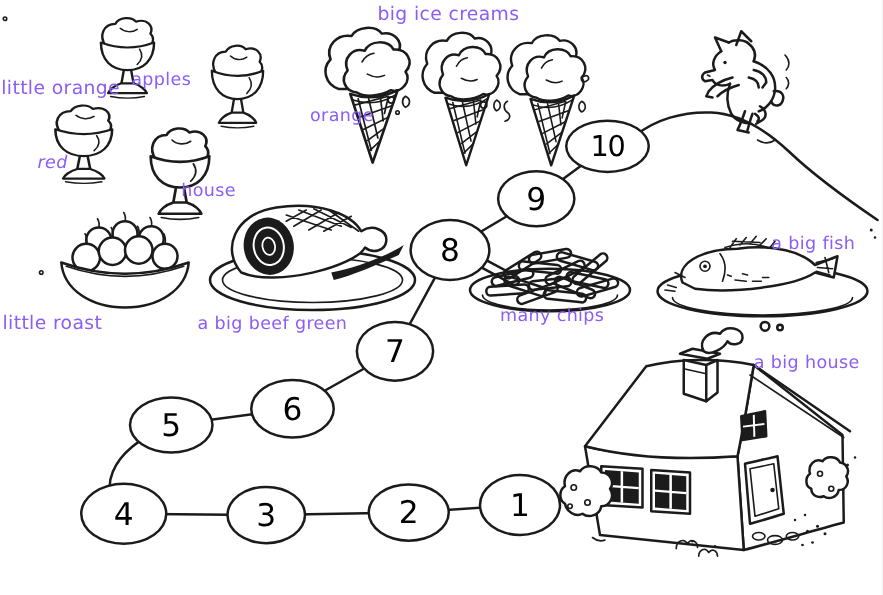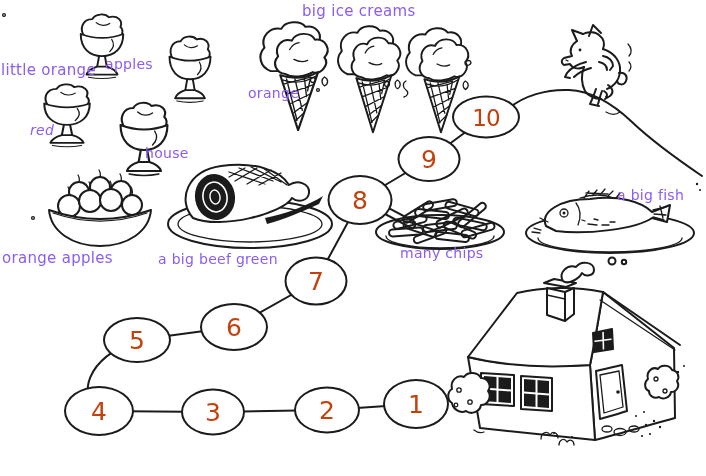--- a/index.html
+++ b/index.html
@@ -13,21 +13,21 @@
   .fill-w{fill:#ffffff;}
   .fill-d{fill:#1b1b1b;stroke:none;}
   .lbl{
     position:absolute;font-size:14px;letter-spacing:.3px;white-space:nowrap;
     color:#8b5cf6;font-weight:500;
   }
   .lbl-lg{font-size:15px;}
   .step{
     position:absolute;display:flex;align-items:center;justify-content:center;
     border:2.5px solid #1b1b1b;border-radius:50%;background:#fff;
-    transform:translate(-50%,-50%);font-size:25px;color:#c2410c;
+    transform:translate(-50%,-50%);font-size:25px;color:#000000;
   }
   .step.two{font-size:23px;letter-spacing:-1px;}
 </style>
 </head>
 <body>
 
 <div class="canvas">
 
   <svg class="art" width="706" height="476" viewBox="0 0 706 476">
     <defs>
@@ -243,18 +243,19 @@
   <div class="step two" style="left:486px;top:117px;width:64px;height:39px;">
       <span>10</span>
     </div>
 
   <div class="lbl lbl-lg" style="left:1px;top:61px;">little orange</div>
   <div class="lbl" style="left:105px;top:56px;">apples</div>
   <div class="lbl" style="left:200px;top:85px;margin-left:48px;">orange</div>
   <div class="lbl" style="left:30px;top:122px;font-style:italic;">red</div>
   <div class="lbl" style="left:145px;top:145px;">house</div>
   <div class="lbl lbl-lg" style="left:302px;top:2px;">big ice creams</div>
-  <div class="lbl lbl-lg" style="left:2px;top:249px;">orange apples</div>
+  <div class="lbl lbl-lg" style="left:2px;top:249px;">little roast</div>
   <div class="lbl" style="left:158px;top:251px;">a big beef green</div>
   <div class="lbl" style="left:400px;top:245px;text-align:center;">many chips</div>
   <div class="lbl" style="left:617px;top:187px;">a big fish</div>
+  <div class="lbl" style="left:603px;top:282px;">a big house</div>
 
 </div>
 
 </body></html>

